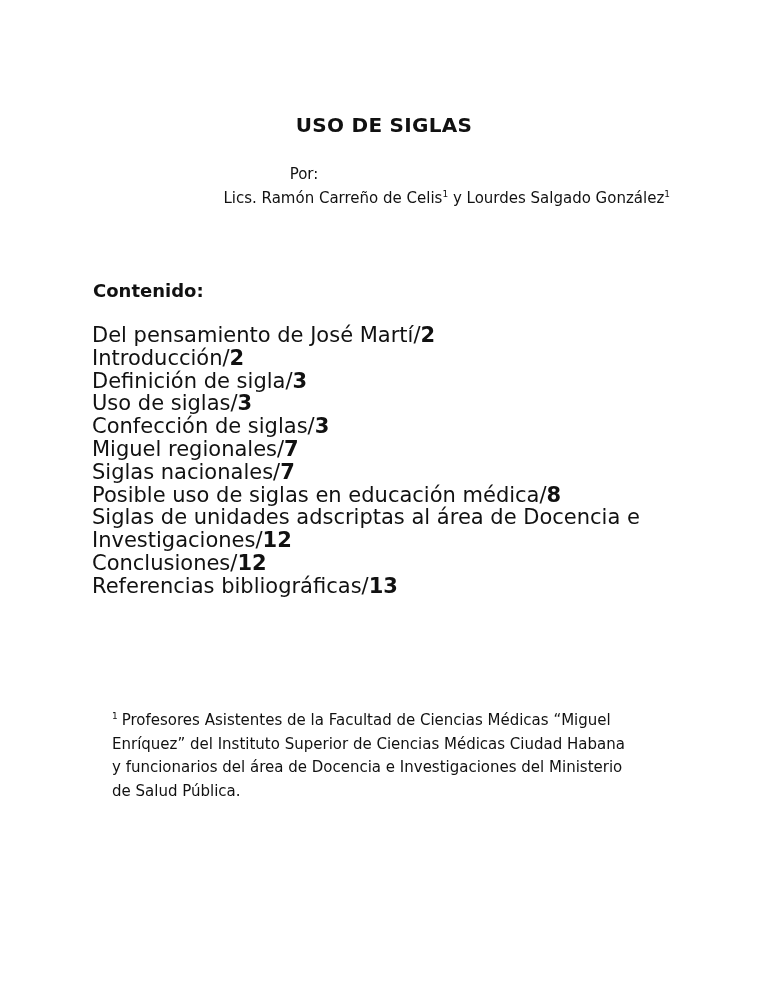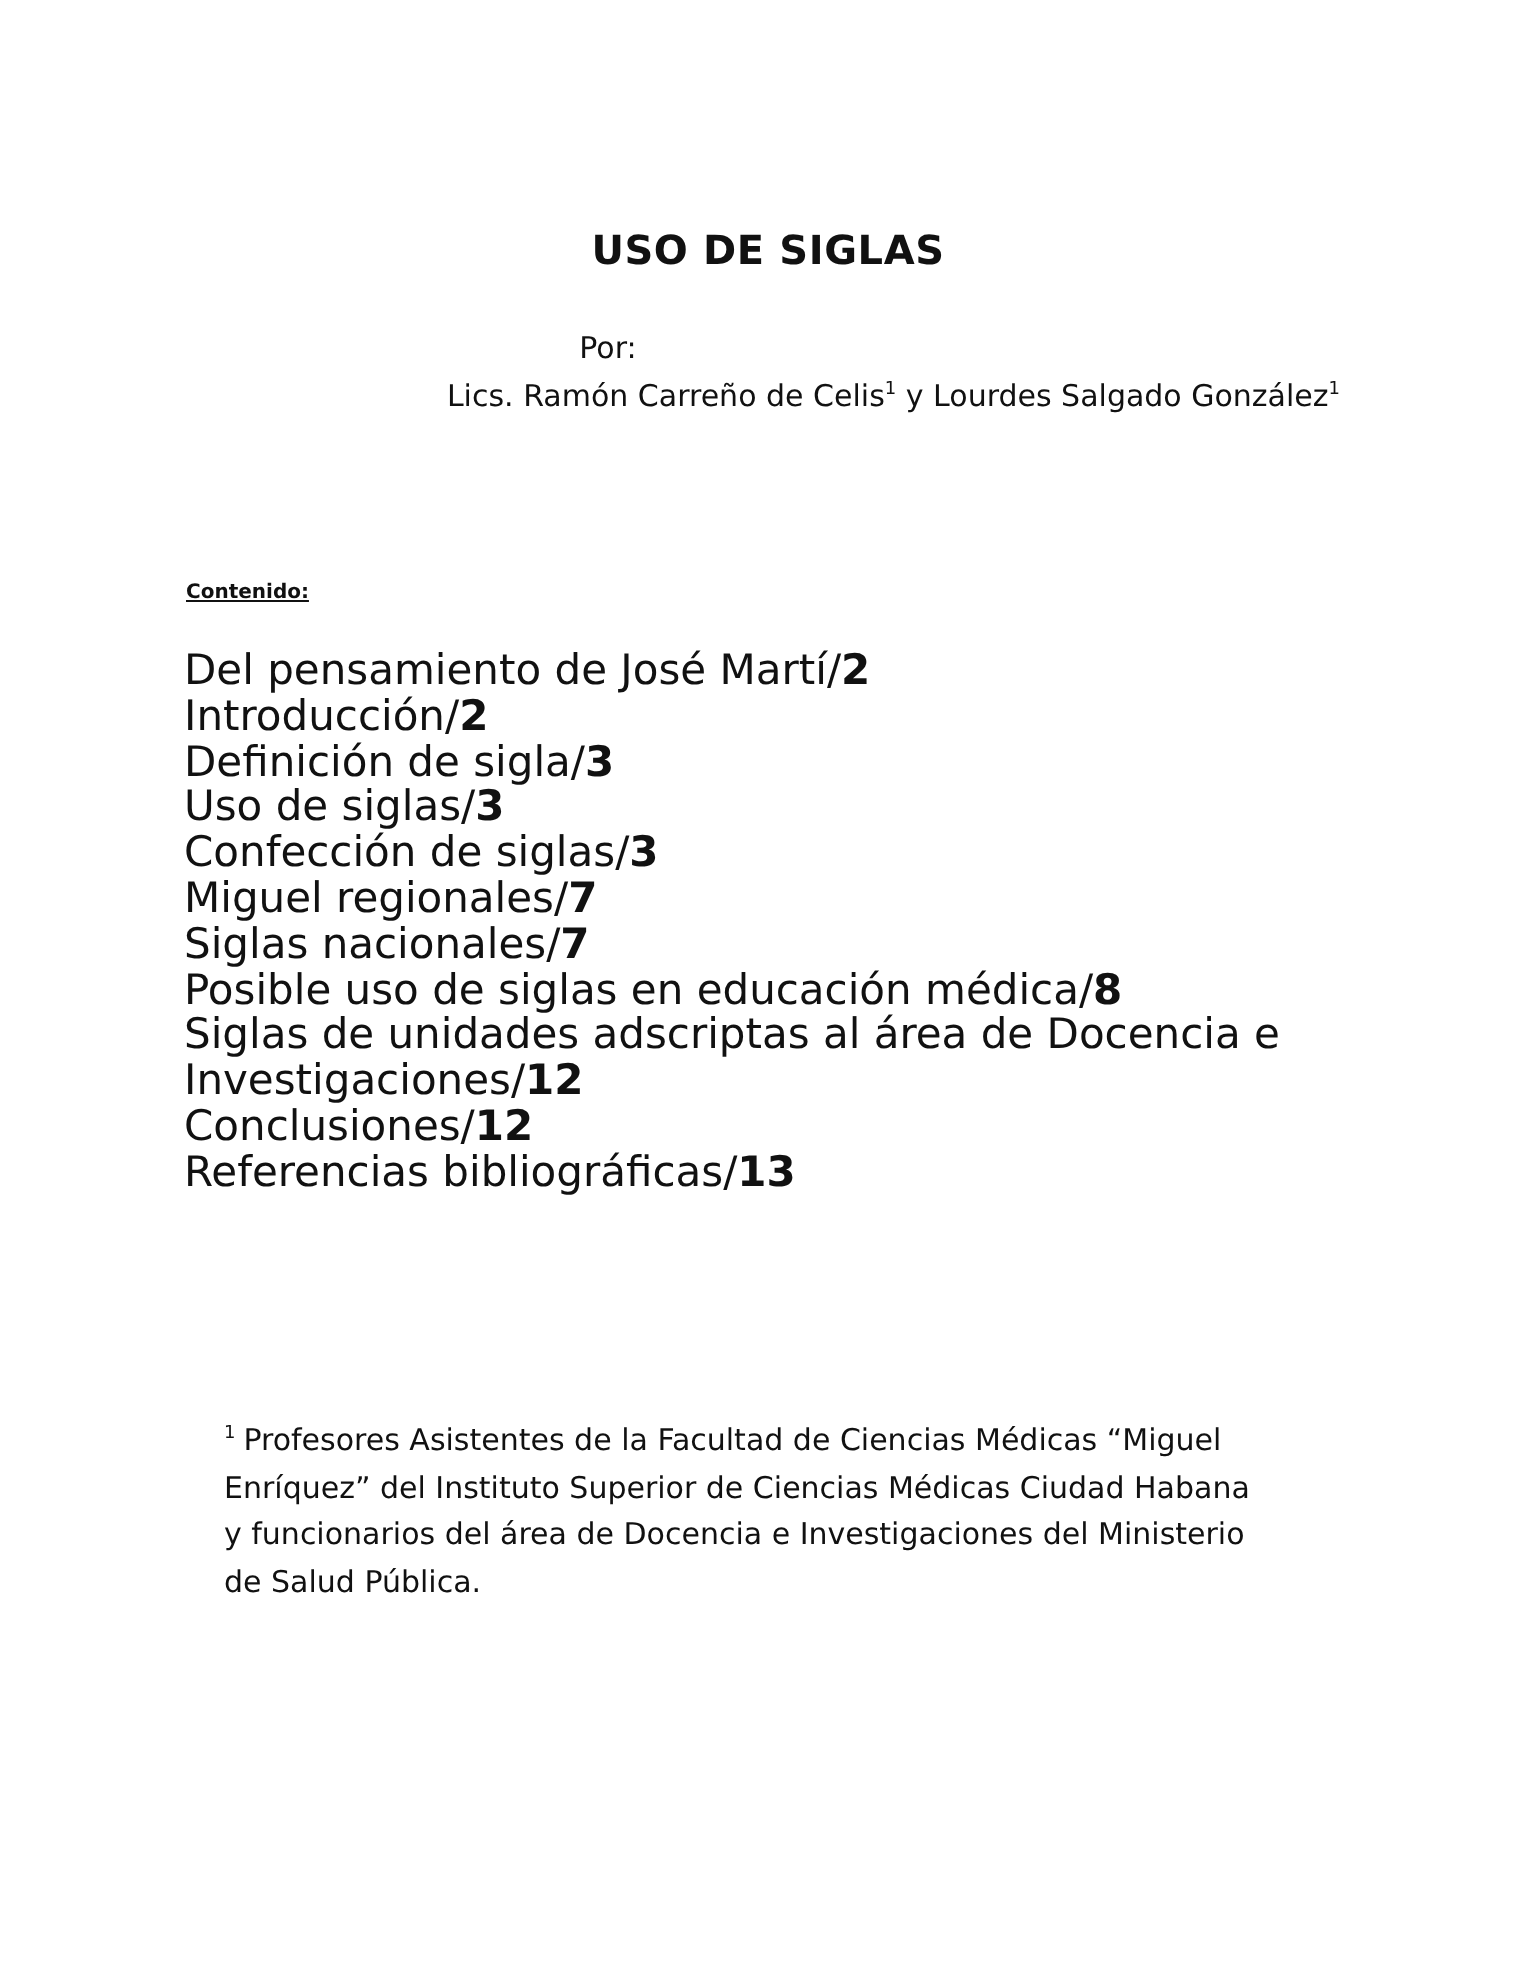--- a/index.html
+++ b/index.html
@@ -49,24 +49,23 @@
       margin-left: 22px;
     }
     sup {
       font-size: 9px;
       vertical-align: super;
       line-height: 0;
     }
     .contents-heading {
       position: absolute;
       left: 93px;
-      top: 291px;
+      top: 280px;
       font-weight: bold;
-      font-size: 10px;
-      text-decoration: underline;
+      font-size: 18px;
     }
     .toc {
       position: absolute;
       left: 92px;
       top: 324px;
       margin: 0;
       padding: 0;
       list-style: none;
       font-size: 21px;
       line-height: 22.8px;

